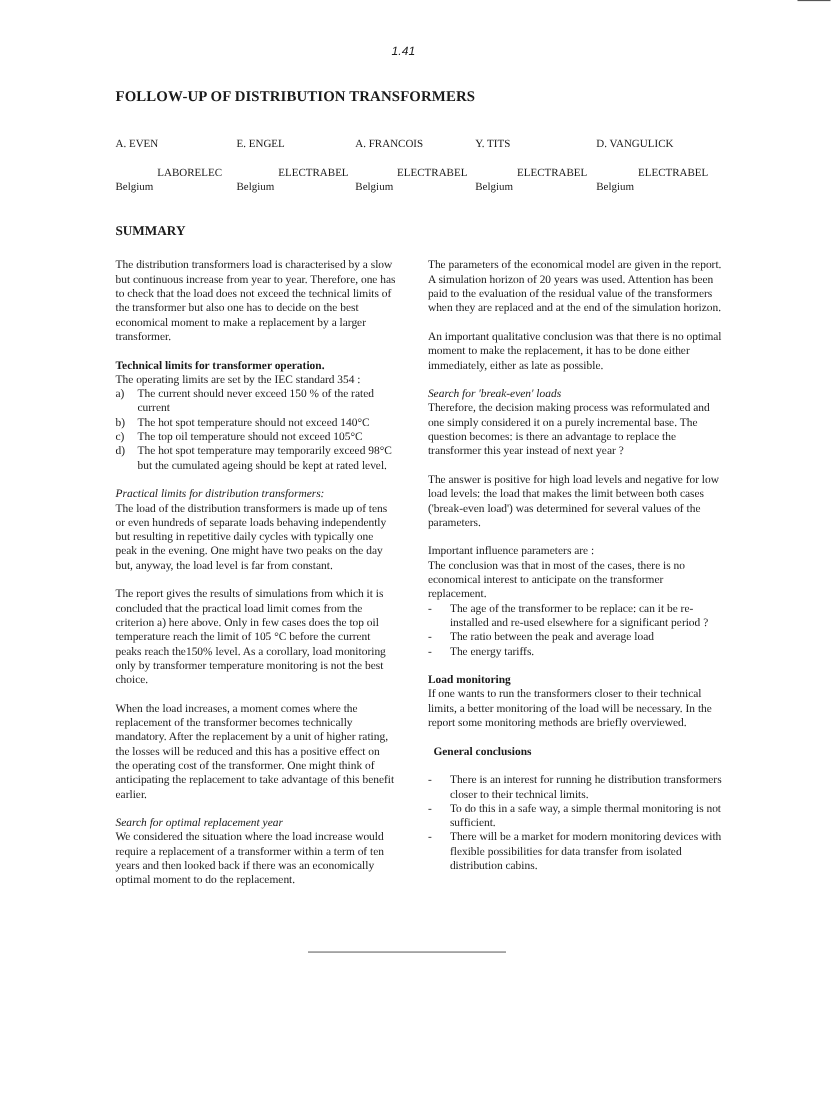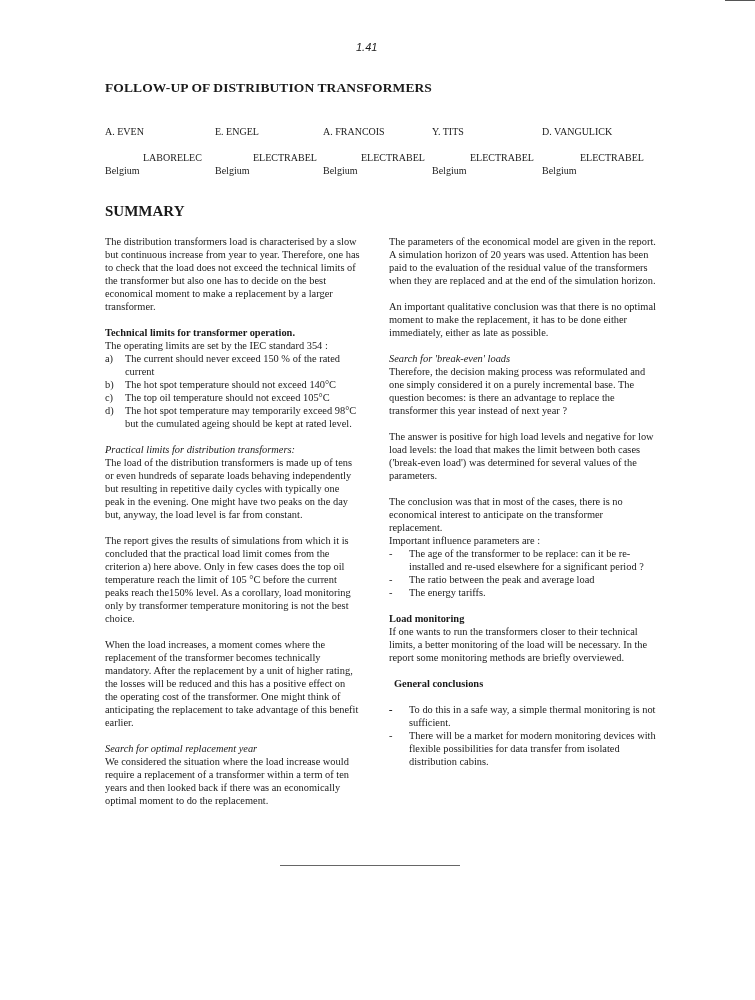--- a/index.html
+++ b/index.html
@@ -8,21 +8,21 @@
     font-family: "Liberation Serif", serif; color: #1a1a1a;
   }
   .top-rule { position: absolute; right: 0; top: 0; width: 30px; border-top: 1px solid #555; }
   .page-number { position: absolute; left: 356px; top: 41px; font-size: 11px; font-family: "Liberation Sans", sans-serif; font-style: italic; }
   .title { position: absolute; left: 105px; top: 80px; font-size: 13.5px; font-weight: bold; letter-spacing: 0.1px; }
   .authors { position: absolute; left: 105px; top: 125px; width: 560px; }
   .author { position: absolute; top: 0; font-size: 10px; line-height: 13px; }
   .author .name { display: block; height: 26px; }
   .author .affil { display: block; margin-left: 38px; }
   .author .country { display: block; }
-  .summary-heading { position: absolute; left: 105px; top: 203px; font-size: 15px; font-weight: bold; }
+  .summary-heading { position: absolute; left: 105px; top: 203px; font-size: 12px; font-weight: bold; }
   .col { position: absolute; top: 235px; width: 255px; font-size: 10.4px; line-height: 13px; }
   .col.left { left: 105px; }
   .col.right { left: 389px; width: 270px; }
   .col p { margin: 0; }
   .col .gap { height: 13px; }
   .col .h-bold { font-weight: bold; }
   .col .h-italic { font-style: italic; }
   .col ol, .col ul { list-style: none; margin: 0; padding: 0; }
   .col li { position: relative; padding-left: 20px; }
   .col li .marker { position: absolute; left: 0; top: 0; }
@@ -98,35 +98,35 @@
   <p>The parameters of the economical model are given in the report. A simulation horizon of 20 years was used. Attention has been paid to the evaluation of the residual value of the transformers when they are replaced and at the end of the simulation horizon.</p>
   <div class="gap"></div>
   <p>An important qualitative conclusion was that there is no optimal moment to make the replacement, it has to be done either immediately, either as late as possible.</p>
   <div class="gap"></div>
 
   <p class="h-italic">Search for 'break-even' loads</p>
   <p>Therefore, the decision making process was reformulated and one simply considered it on a purely incremental base. The question becomes: is there an advantage to replace the transformer this year instead of next year ?</p>
   <div class="gap"></div>
   <p>The answer is positive for high load levels and negative for low load levels: the load that makes the limit between both cases ('break-even load') was determined for  several values of the parameters.</p>
   <div class="gap"></div>
+  <p>Important influence parameters are :</p>
   <p>The conclusion was that in most of the cases, there is no economical interest to anticipate on the transformer replacement.</p>
-  <p>Important influence parameters are :</p>
   <ul>
     <li><span class="marker">-</span><span>The age of the transformer to be replace: can it be re-installed and re-used elsewhere for a significant period ?</span></li>
     <li><span class="marker">-</span><span>The ratio between the peak and average load</span></li>
     <li><span class="marker">-</span><span>The energy tariffs.</span></li>
   </ul>
   <div class="gap"></div>
 
   <p class="h-bold">Load monitoring</p>
   <p>If one wants to run the transformers closer  to their technical limits, a better monitoring of the load will be necessary. In the report some monitoring methods are briefly overviewed.</p>
   <div class="gap"></div>
 
   <p class="h-bold indent">General conclusions</p>
   <div class="gap"></div>
   <ul>
-    <li><span class="marker">-</span></li>
+    <li><span class="marker">-</span><span>There is an interest for running he distribution transformers closer to their technical limits.</span></li>
     <li><span class="marker">-</span><span>To do this in a safe way, a simple thermal monitoring is not sufficient.</span></li>
     <li><span class="marker">-</span><span>There will be a market for modern monitoring devices with flexible  possibilities for data transfer from isolated distribution cabins.</span></li>
   </ul>
 </div>
 
 <div class="footer-rule"></div>
 
 </body></html>

